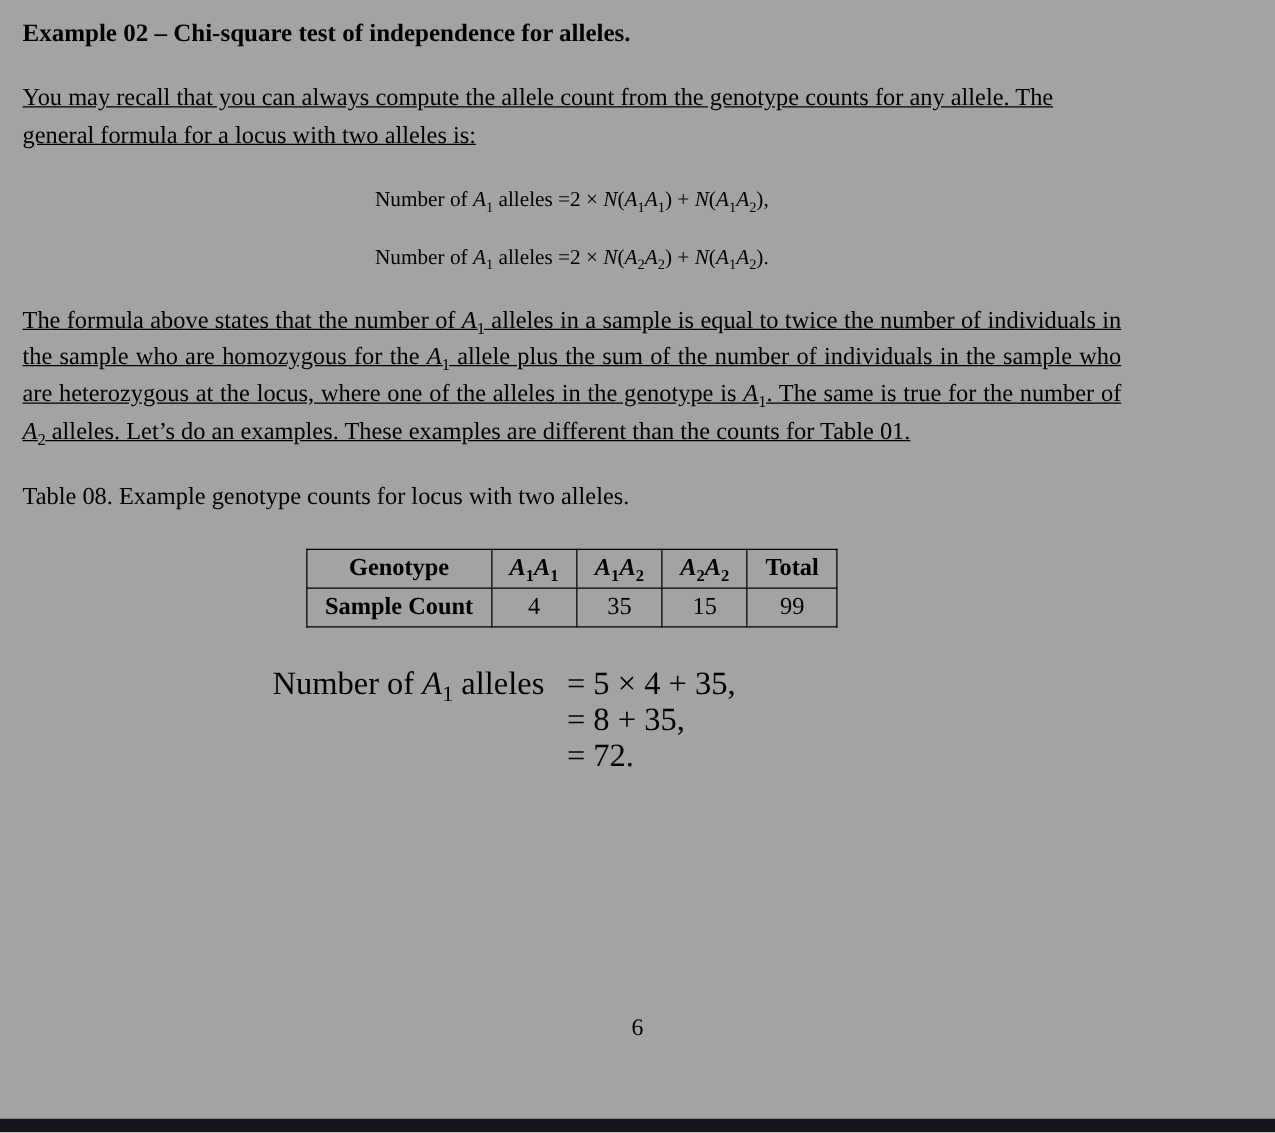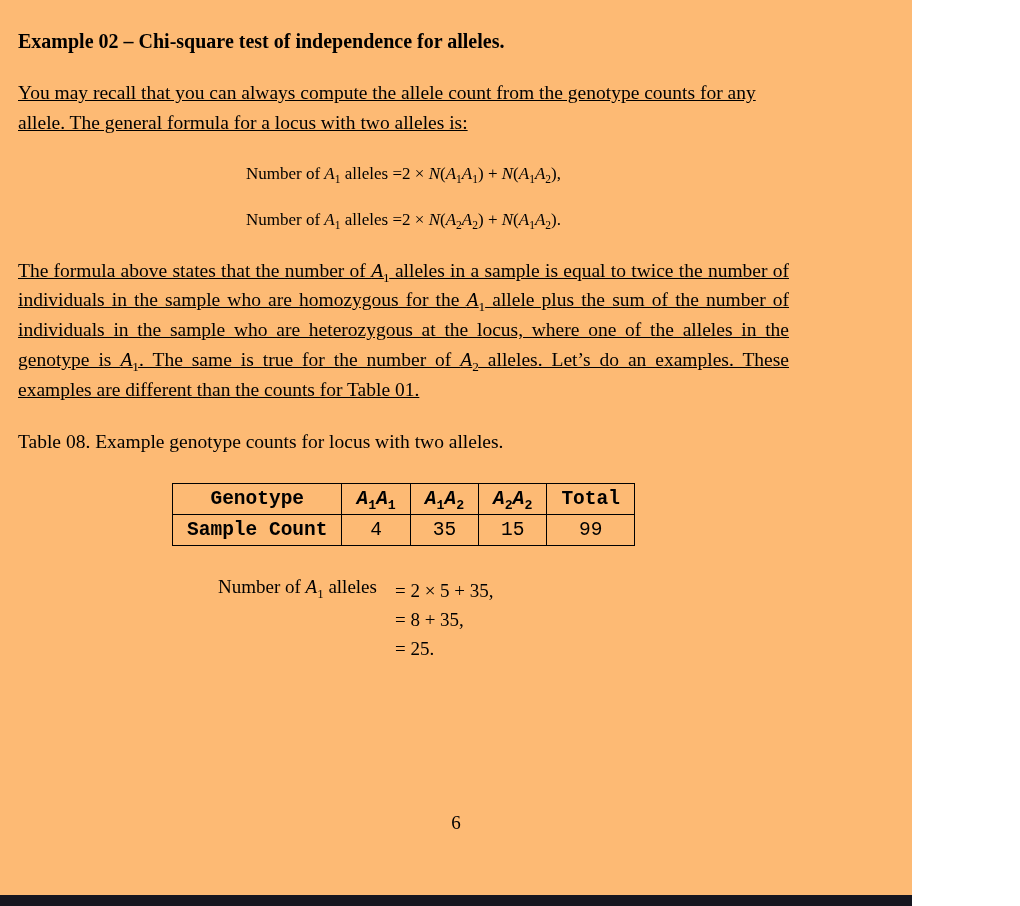--- a/index.html
+++ b/index.html
@@ -2,27 +2,27 @@
 <html><head>
 <meta charset="utf-8">
 <style>
   html, body {
     margin: 0;
     padding: 0;
     background: #ffffff;
   }
   .page {
     position: relative;
-    width: 912px;
+    width: 1020px;
     height: 906px;
-    background: #fdba74;
+    background: #a3a3a3;
     color: #000000;
     font-family: "Liberation Serif", serif;
     box-sizing: border-box;
-    padding: 28px 123px 0 18px;
+    padding: 14px 123px 0 18px;
     overflow: hidden;
   }
   .title {
     font-size: 20px;
     font-weight: 700;
     margin: 0 0 24px 0;
     line-height: 1.3;
   }
   .para {
     font-size: 19.5px;
@@ -49,38 +49,37 @@
   table.genotype {
     border-collapse: collapse;
     margin: 30px auto 0 auto;
     font-size: 19.5px;
   }
   table.genotype td, table.genotype th {
     border: 1.5px solid #000000;
     padding: 2px 14px;
     text-align: center;
     height: 26px;
-    font-family: Liberation Mono, monospace;
   }
   table.genotype th {
     font-weight: 700;
   }
   td.row-label {
     font-weight: 700;
     text-align: center;
     margin-top: 28px;
   }
   .para.after-table {
     margin-top: 52px;
   }
   .comp {
     display: flex;
     align-items: flex-start;
     margin: 30px 0 0 200px;
-    font-size: 19px;
+    font-size: 26px;
   }
   .comp-label {
     margin-right: 18px;
     white-space: nowrap;
   }
   .comp-lines .comp-line {
     line-height: 29px;
   }
   .page-number {
     position: absolute;
@@ -133,23 +132,23 @@
         <td>15</td>
         <td>99</td>
       </tr>
     </tbody>
   </table>
 
 
   <div class="comp">
     <span class="comp-label">Number of <i>A</i><sub>1</sub> alleles</span>
     <div class="comp-lines">
-      <div class="comp-line">= 2 × 5 + 35,</div>
+      <div class="comp-line">= 5 × 4 + 35,</div>
       <div class="comp-line">= 8 + 35,</div>
-      <div class="comp-line">= 25.</div>
+      <div class="comp-line">= 72.</div>
     </div>
   </div>
 
   <div class="page-number">6</div>
 
   <div class="window-edge-bar"></div>
 
 </div>
 
 </body></html>

